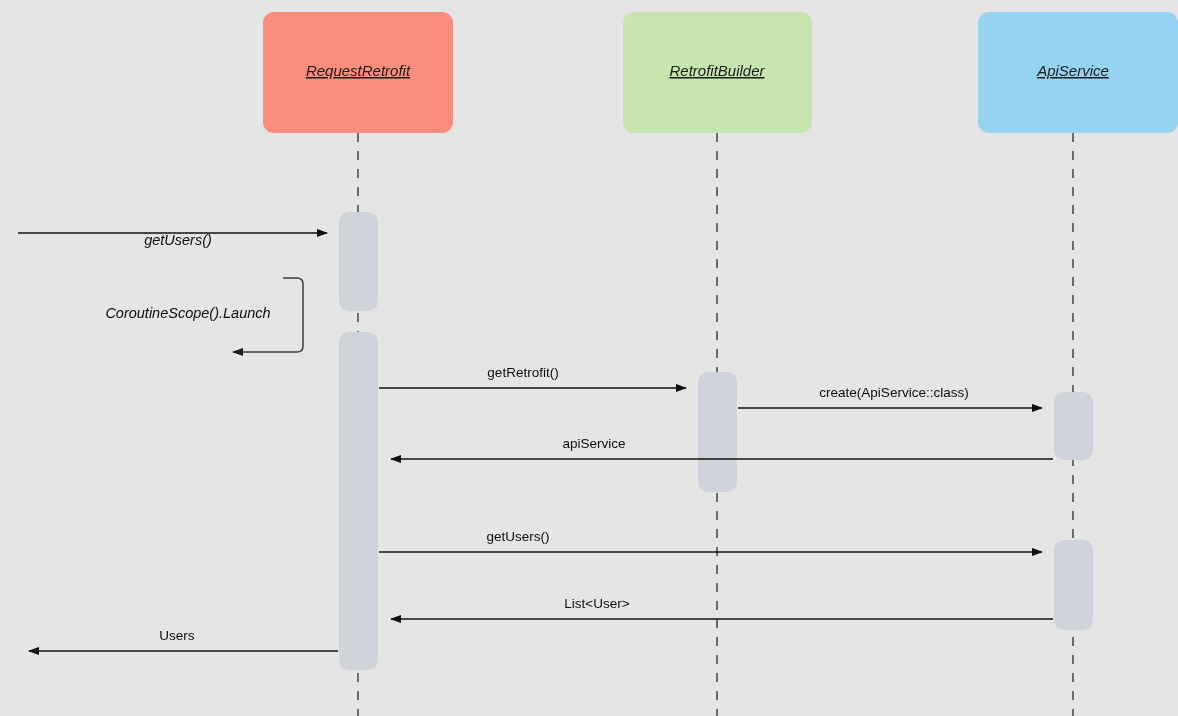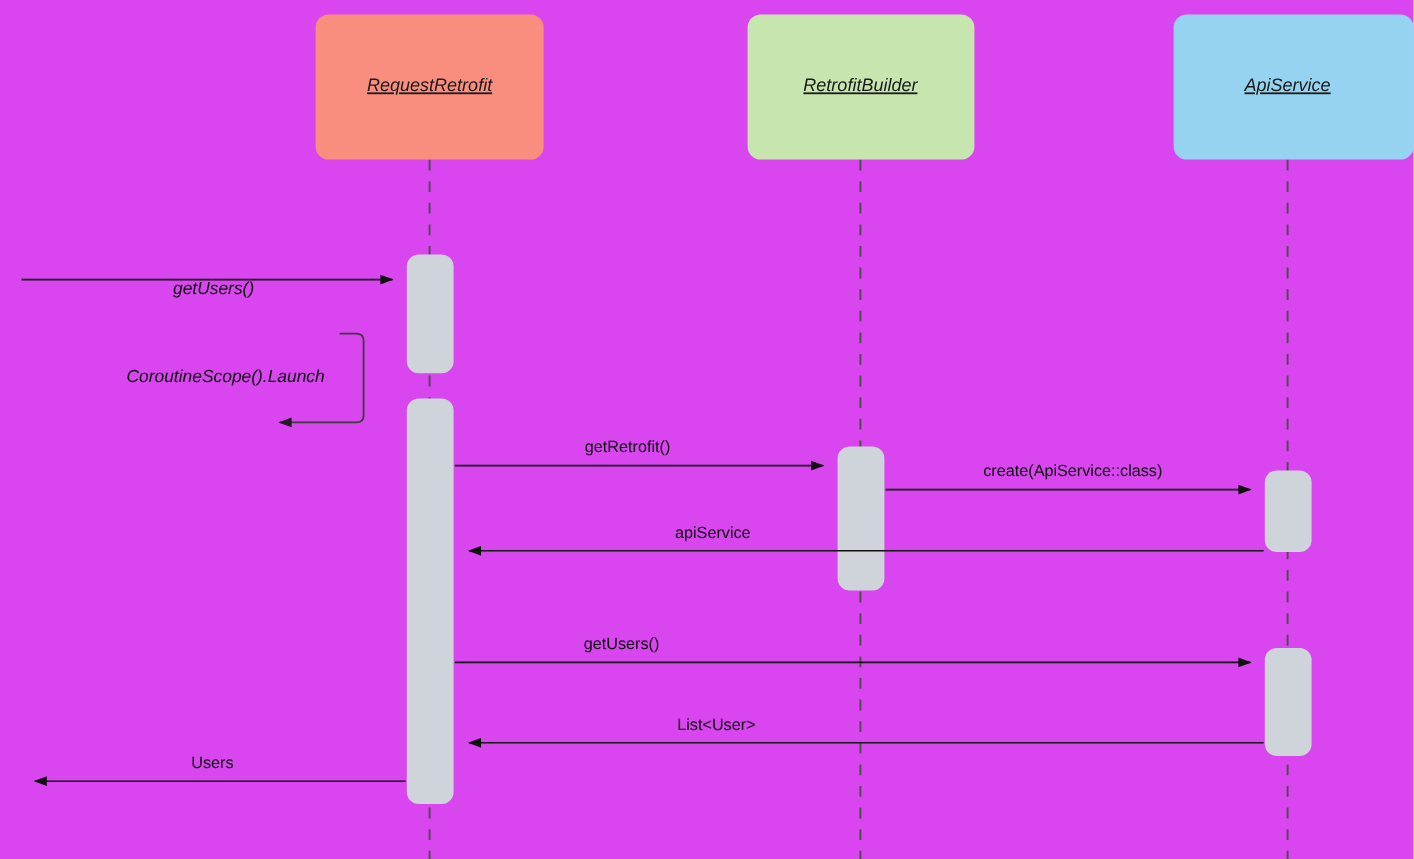--- a/index.html
+++ b/index.html
@@ -7,21 +7,21 @@
     padding: 0;
     background: #ffffff;
   }
   body {
     font-family: "Liberation Sans", sans-serif;
   }
   #diagram-root {
     position: relative;
     width: 1178px;
     height: 716px;
-    background: #d946ef;
+    background: #e5e5e5;
     overflow: hidden;
   }
   #seq-svg {
     position: absolute;
     left: 0;
     top: 0;
     width: 1178px;
     height: 716px;
     display: block;
   }

